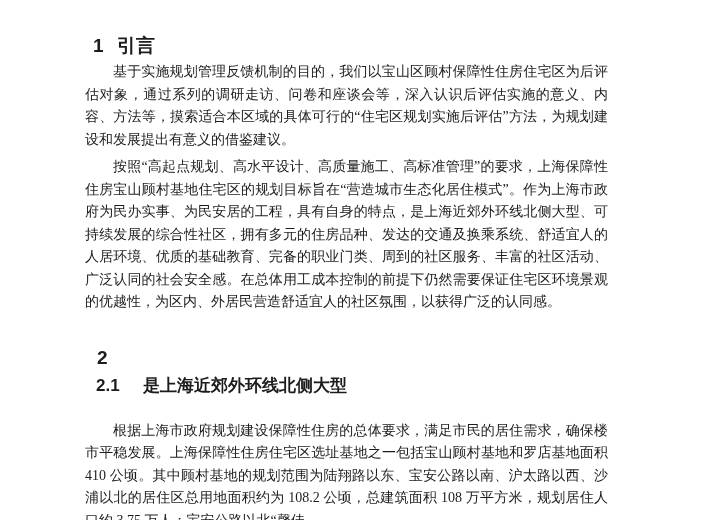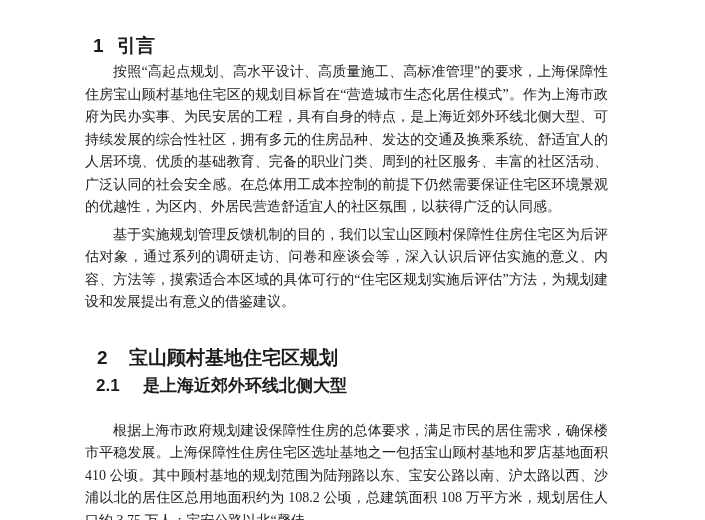--- a/index.html
+++ b/index.html
@@ -61,27 +61,26 @@
 </head>
 <body>
 
 <div class="page">
 
   <h1 class="h1 first">
     <span class="hnum w1">1</span>
     <span>引言</span>
   </h1>
 
+  <p class="body">基于实施规划管理反馈机制的目的，我们以宝山区顾村保障性住房住宅区为后评估对象，通过系列的调研走访、问卷和座谈会等，深入认识后评估实施的意义、内容、方法等，摸索适合本区域的具体可行的“住宅区规划实施后评估”方法，为规划建设和发展提出有意义的借鉴建议。</p>
+
   <p class="body">按照“高起点规划、高水平设计、高质量施工、高标准管理”的要求，上海保障性住房宝山顾村基地住宅区的规划目标旨在“营造城市生态化居住模式”。作为上海市政府为民办实事、为民安居的工程，具有自身的特点，是上海近郊外环线北侧大型、可持续发展的综合性社区，拥有多元的住房品种、发达的交通及换乘系统、舒适宜人的人居环境、优质的基础教育、完备的职业门类、周到的社区服务、丰富的社区活动、广泛认同的社会安全感。在总体用工成本控制的前提下仍然需要保证住宅区环境景观的优越性，为区内、外居民营造舒适宜人的社区氛围，以获得广泛的认同感。</p>
-
-  <p class="body">基于实施规划管理反馈机制的目的，我们以宝山区顾村保障性住房住宅区为后评估对象，通过系列的调研走访、问卷和座谈会等，深入认识后评估实施的意义、内容、方法等，摸索适合本区域的具体可行的“住宅区规划实施后评估”方法，为规划建设和发展提出有意义的借鉴建议。</p>
 
   <h1 class="h1 second">
     <span class="hnum w2">2</span>
-    <span>宝山顾村基地住宅区规划</span>
   </h1>
 
   <h2 class="h2">
     <span class="hnum w3">2.1</span>
     <span>是上海近郊外环线北侧大型</span>
   </h2>
 
   <p class="body last">根据上海市政府规划建设保障性住房的总体要求，满足市民的居住需求，确保楼市平稳发展。上海保障性住房住宅区选址基地之一包括宝山顾村基地和罗店基地面积 410 公顷。其中顾村基地的规划范围为陆翔路以东、宝安公路以南、沪太路以西、沙浦以北的居住区总用地面积约为 108.2 公顷，总建筑面积 108 万平方米，规划居住人口约 3.75 万人；宝安公路以北“馨佳</p>
 
 </div>

